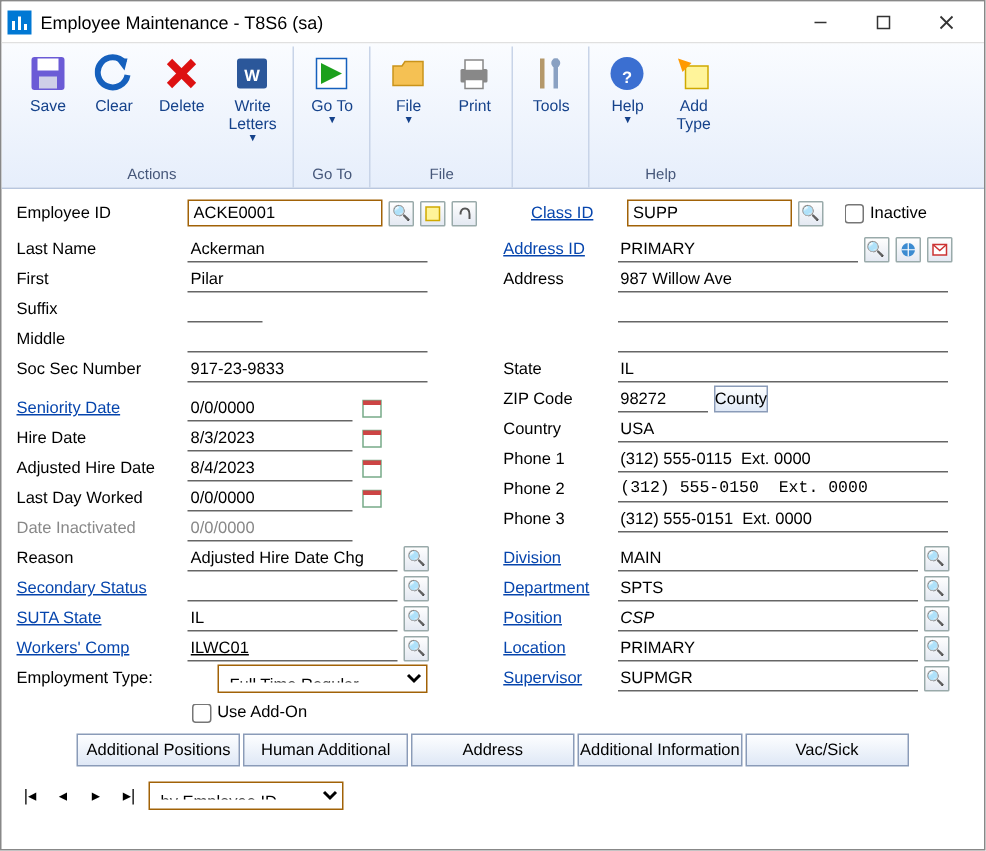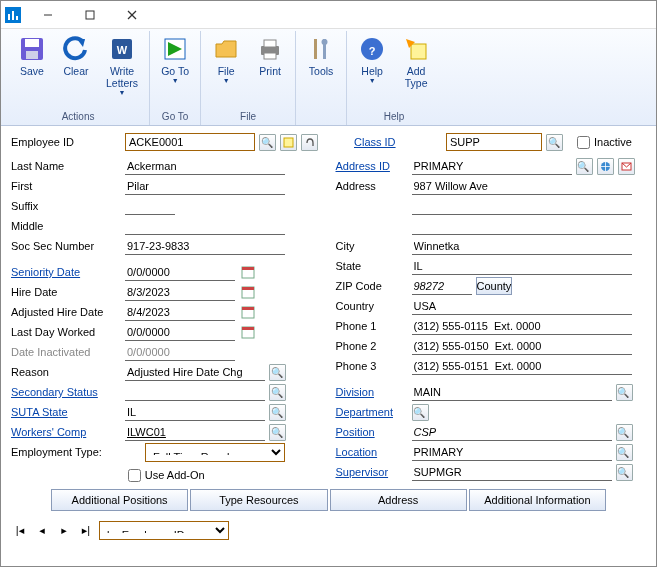--- a/index.html
+++ b/index.html
@@ -43,20 +43,21 @@
 <body>
 
 <div class="titlebar">
   <span class="icon">
     <svg width="12" height="12" viewBox="0 0 12 12">
         <rect x="1" y="5" width="2" height="6" fill="#fff"></rect>
         <rect x="5" y="2" width="2" height="9" fill="#fff"></rect>
         <rect x="9" y="7" width="2" height="4" fill="#fff"></rect>
       </svg>
   </span>
+  <span class="title">Employee Maintenance  -  T8S6 (sa)</span>
   <div class="winbtns">
     <div class="winbtn">
       <svg width="10" height="10">
           <line x1="1" y1="5" x2="9" y2="5" stroke="#333" stroke-width="1"></line>
         </svg>
     </div>
     <div class="winbtn">
       <svg width="10" height="10">
           <rect x="1" y="1" width="8" height="8" fill="none" stroke="#333" stroke-width="1"></rect>
         </svg>
@@ -84,20 +85,29 @@
         <span class="tlabel">Save</span>
       </div>
       <div class="tbtn">
         <span class="ticon">
           <svg width="26" height="26" viewBox="0 0 26 26">
               <path d="M20 6 A10 10 0 1 0 22 14" fill="none" stroke="#1560bd" stroke-width="4"></path>
               <polygon points="14,3 22,3 20,11" fill="#1560bd"></polygon>
             </svg>
         </span>
         <span class="tlabel">Clear</span>
+      </div>
+      <div class="tbtn">
+        <span class="ticon">
+          <svg width="26" height="26" viewBox="0 0 26 26">
+              <line x1="5" y1="5" x2="21" y2="21" stroke="#d11" stroke-width="5"></line>
+              <line x1="21" y1="5" x2="5" y2="21" stroke="#d11" stroke-width="5"></line>
+            </svg>
+        </span>
+        <span class="tlabel">Delete</span>
       </div>
       <div class="tbtn">
         <span class="ticon">
           <svg width="26" height="26" viewBox="0 0 26 26">
               <rect x="3" y="3" width="20" height="20" rx="2" fill="#2b579a"></rect>
               <text x="13" y="18" font-size="14" font-weight="bold" fill="#fff" text-anchor="middle">W</text>
             </svg>
         </span>
         <span class="tlabel">Write
 Letters</span>
@@ -202,21 +212,21 @@
           <rect x="1" y="1" width="9" height="9" fill="#fff49a" stroke="#cfa900"></rect>
         </svg>
     </span>
     <span class="iconbtn">
       <svg width="11" height="11">
           <path d="M3 6 Q3 2 6 2 Q9 2 9 6 L9 9" fill="none" stroke="#555" stroke-width="1.3"></path>
         </svg>
     </span>
     <span style="width:28px"></span>
     <span class="lbl link" style="width:60px">Class ID</span>
-    <input class="fld" style="width: 96px; margin-left: 28px;" value="SUPP">
+    <input class="fld" style="width: 110px;" value="SUPP">
     <span class="iconbtn">🔍</span>
     <span style="width:6px"></span>
     <input type="checkbox" class="chk" style="">
     <span>Inactive</span>
   </div>
 
   <div class="cols">
 
     <div class="col">
       <div class="row">
@@ -338,56 +348,53 @@
         </div>
       <div class="row">
           <span class="lbl" style="width:72px"></span>
           <input class="fld-u" style="width: 220px;" value="">
         </div>
       <div class="row">
           <span class="lbl" style="width:72px"></span>
           <input class="fld-u" style="width: 220px;" value="">
         </div>
       <div class="row">
-          <span class="lbl" style="width:72px">City</span>
-          <input class="fld-u" style="width: 220px;" value="Winnetka">
-        </div>
-      <div class="row">
           <span class="lbl" style="width:72px">State</span>
           <input class="fld-u" style="width: 220px;" value="IL">
         </div>
       <div class="row">
           <span class="lbl" style="width:72px">ZIP Code</span>
-          <input class="fld-u" style="width: 60px; font-style: italic;" value="98272">
+          <input class="fld-u" style="width: 60px;" value="98272">
           <button class="btn" style="flex:0;width:55px;height:18px">County</button>
         </div>
       <div class="row">
           <span class="lbl" style="width:72px">Country</span>
           <input class="fld-u" style="width: 220px;" value="USA">
         </div>
       <div class="row">
           <span class="lbl" style="width:72px">Phone 1</span>
           <input class="fld-u" style="width: 220px;" value="(312) 555-0115  Ext. 0000">
         </div>
       <div class="row">
           <span class="lbl" style="width:72px">Phone 2</span>
-          <input class="fld-u" style="width: 220px;" value="(312) 555-0150  Ext. 0000">
+          <input class="fld-u" style="width: 220px; font-family: Liberation Mono, monospace;" value="(312) 555-0150  Ext. 0000">
         </div>
       <div class="row">
           <span class="lbl" style="width:72px">Phone 3</span>
           <input class="fld-u" style="width: 220px;" value="(312) 555-0151  Ext. 0000">
         </div>
       <div style="height:6px"></div>
       <div class="row">
           <span class="lbl link" style="width:72px">Division</span>
           <input class="fld-u" style="width: 200px;" value="MAIN">
           <span class="iconbtn">🔍</span>
         </div>
       <div class="row">
           <span class="lbl link" style="width:72px">Department</span>
+          <input class="fld-u" style="width: 200px;" value="SPTS">
           <span class="iconbtn">🔍</span>
         </div>
       <div class="row">
           <span class="lbl link" style="width:72px">Position</span>
           <input class="fld-u" style="width: 200px; font-style: italic;" value="CSP">
           <span class="iconbtn">🔍</span>
         </div>
       <div class="row">
           <span class="lbl link" style="width:72px">Location</span>
           <input class="fld-u" style="width: 200px;" value="PRIMARY">
@@ -396,23 +403,24 @@
       <div class="row">
           <span class="lbl link" style="width:72px">Supervisor</span>
           <input class="fld-u" style="width: 200px;" value="SUPMGR">
           <span class="iconbtn">🔍</span>
         </div>
     </div>
   </div>
 
   <div class="bottombtns">
     <button class="btn">Additional Positions</button>
-    <button class="btn">Type Resources</button>
+    <button class="btn">Human Additional</button>
     <button class="btn">Address</button>
     <button class="btn">Additional Information</button>
+    <button class="btn">Vac/Sick</button>
   </div>
 </div>
 
 <div class="navrow">
   <button class="navbtn">|◂</button>
   <button class="navbtn">◂</button>
   <button class="navbtn">▸</button>
   <button class="navbtn">▸|</button>
   <select class="fld" style="width:130px"><option>by Employee ID</option></select>
 </div>

